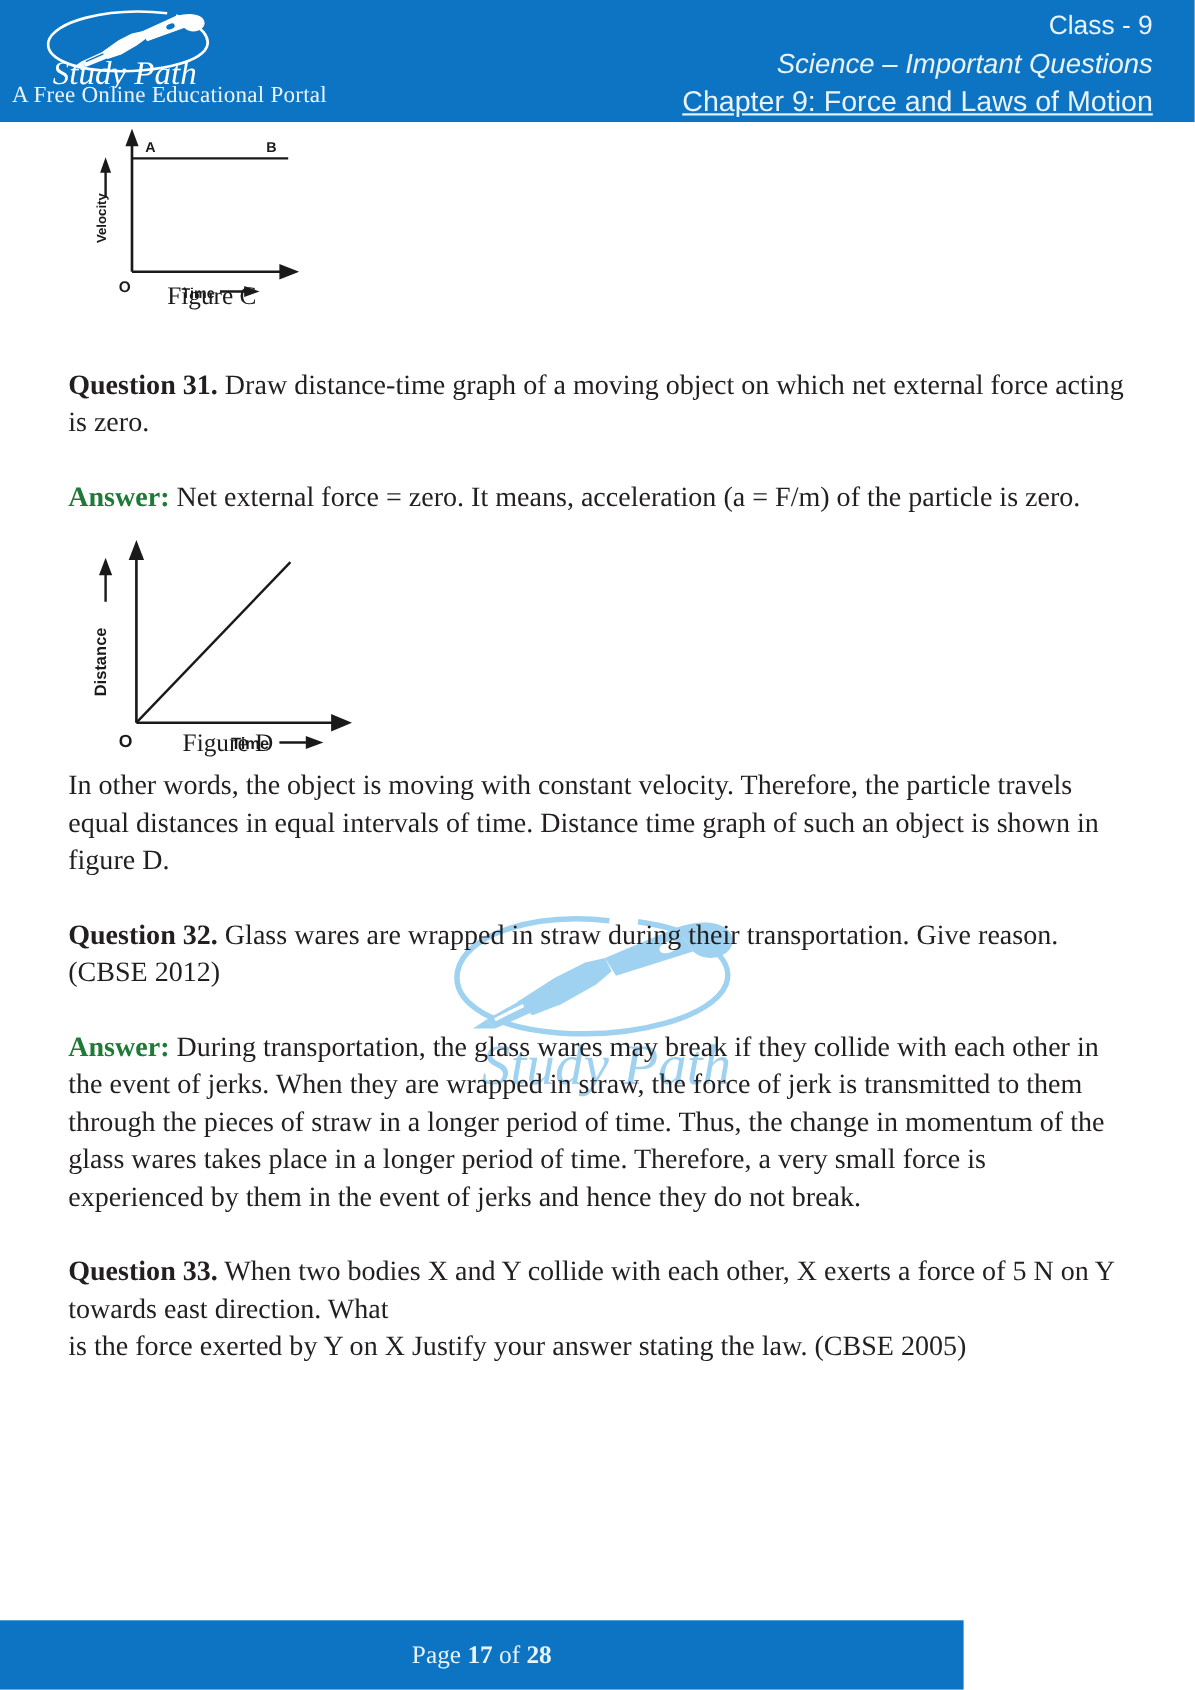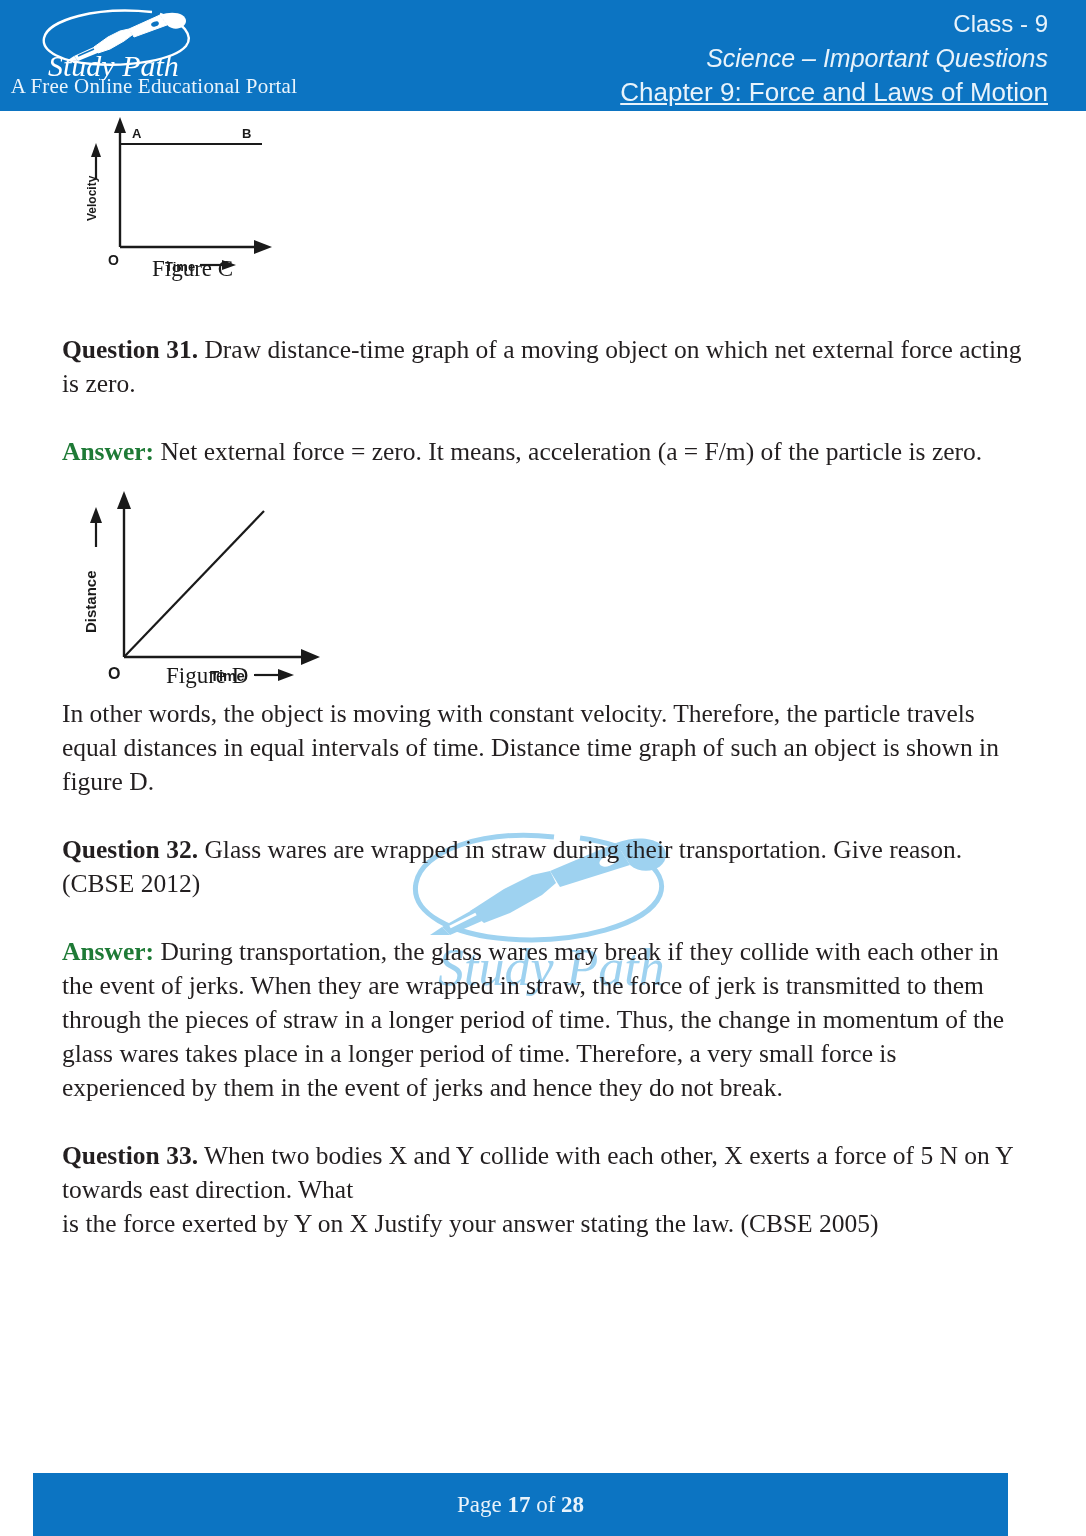--- a/index.html
+++ b/index.html
@@ -120,27 +120,26 @@
     pointer-events: none;
     z-index: 0;
   }
   .content-layer { position: relative; z-index: 2; }
 
   
   .footer {
     position: absolute;
     left: 0;
     bottom: 0;
-    width: 975px;
+    width: 876px;
     height: 63px;
     background: #0c74c2;
     display: flex;
     align-items: center;
     justify-content: center;
-    margin-left: 33px;
   }
   .footer-text {
     color: #e9f3fb;
     font-family: "Liberation Serif", serif;
     font-size: 23px;
   }
   .footer-text b { font-weight: bold; }
 </style>
 </head>
 <body>

